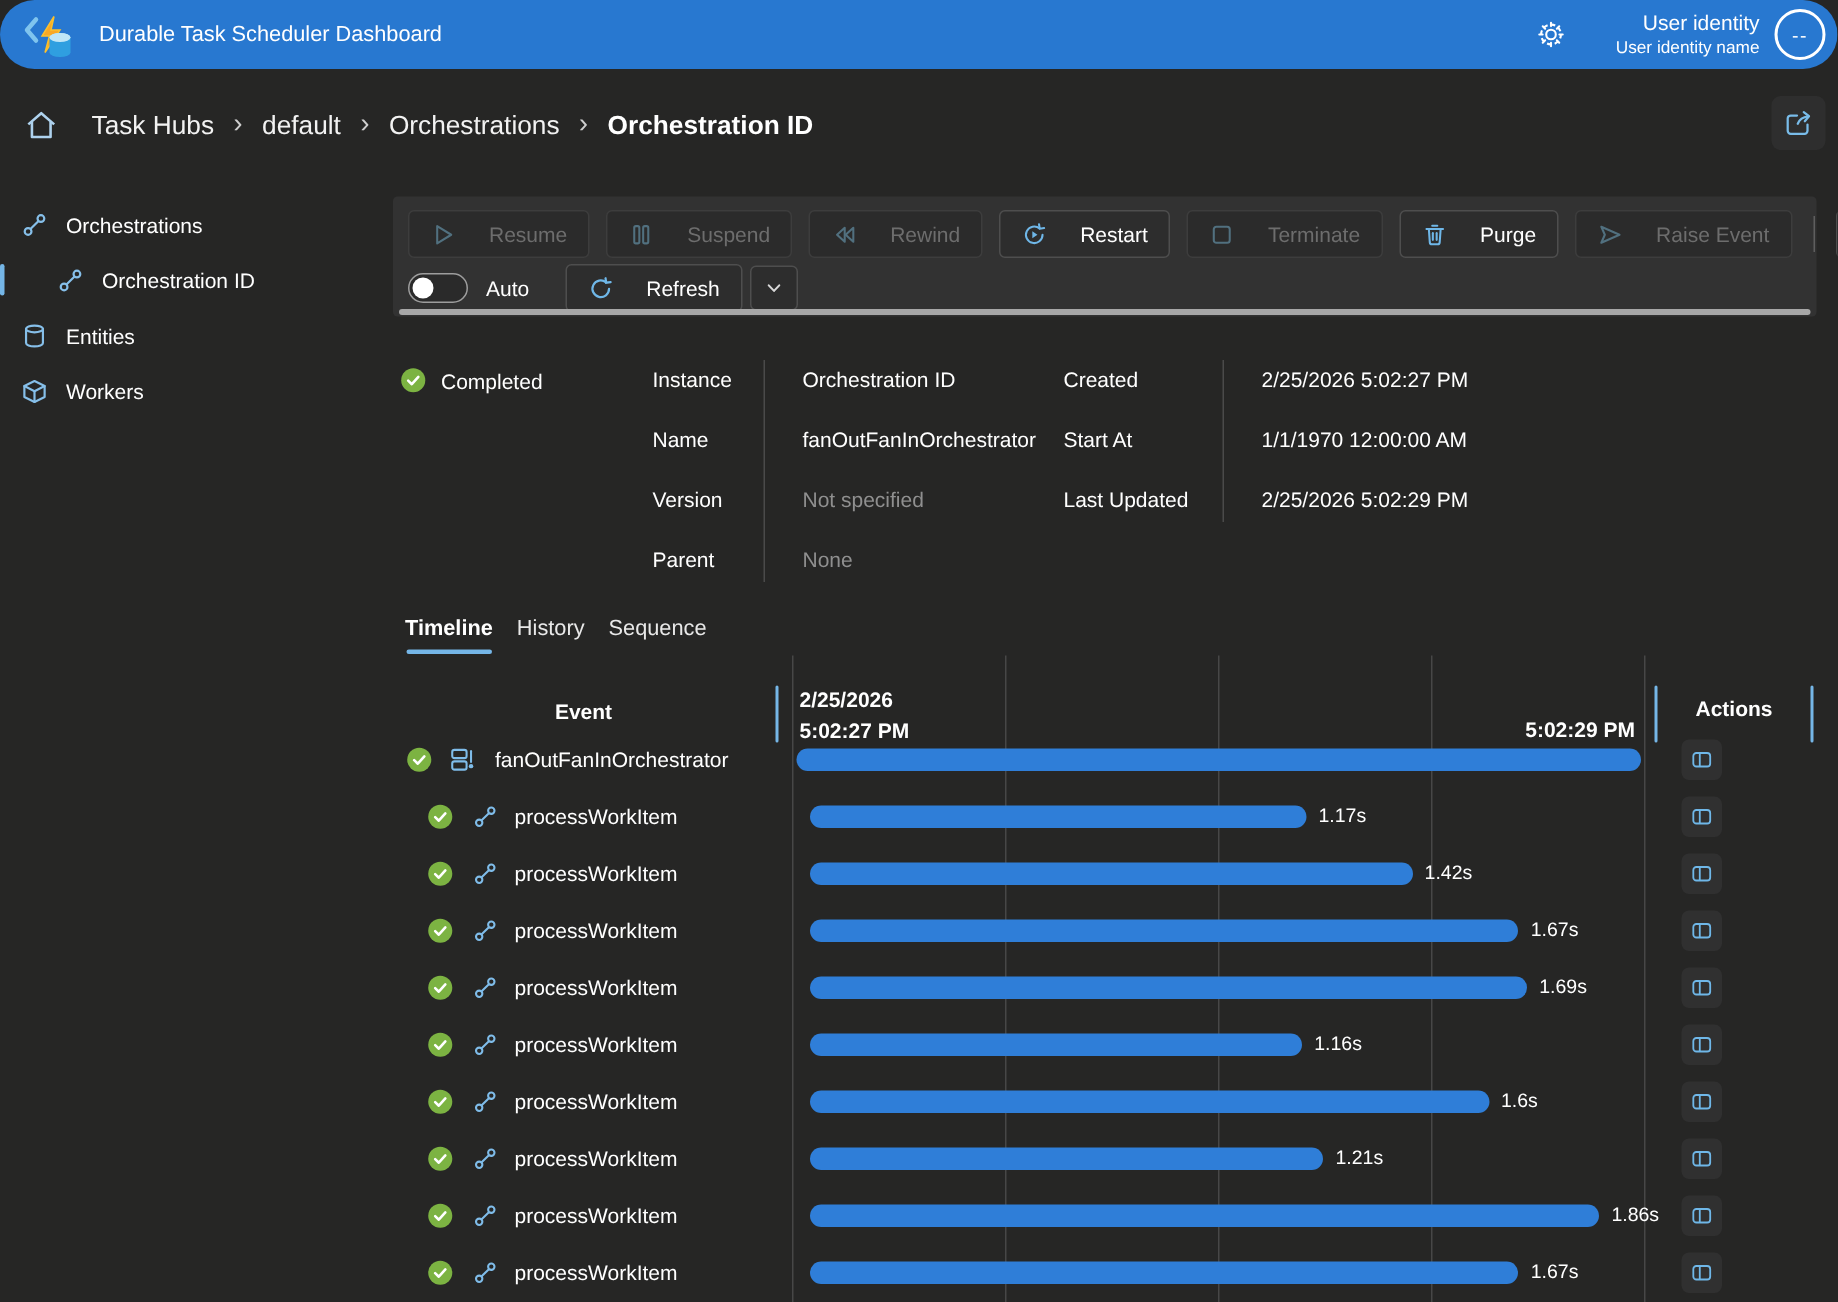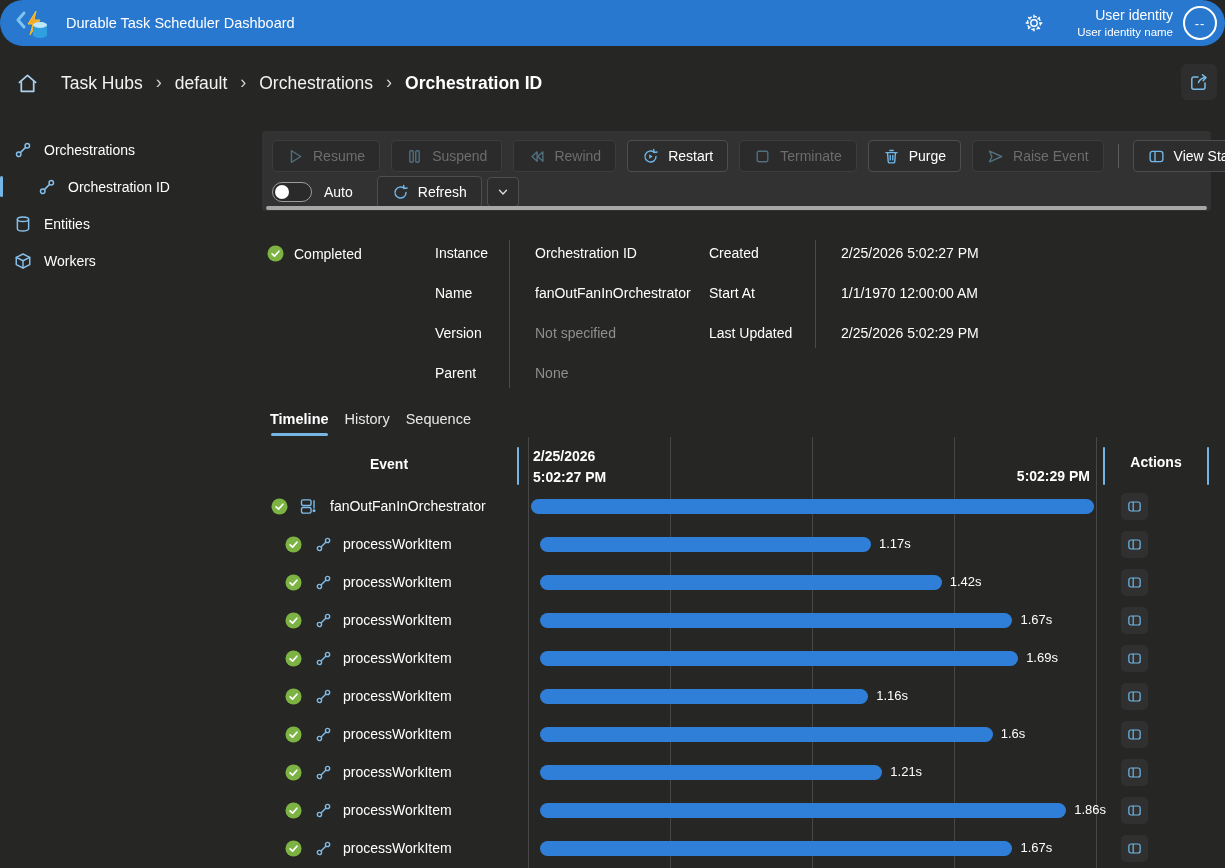--- a/index.html
+++ b/index.html
@@ -32,21 +32,21 @@
   .side-item { position:relative; height:37px; display:flex; align-items:center; cursor:pointer; }
   .side-item .s-icon { width:18px; height:18px; color:#86bfe9; display:flex; }
   .side-item.d0 .s-icon { margin-left:14px; }
   .side-item.d1 .s-icon { margin-left:38px; }
   .side-item .s-label { margin-left:12px; font-size:14px; color:#fff; }
   .side-item .active-bar { display:none; }
   .side-item.active .active-bar { display:block; position:absolute; left:0; top:8px; width:3px; height:21px; background:#75b6e7; border-radius:2px; }
   
   .toolbar { position:absolute; left:262px; top:131px; width:949px; height:80px; background:#323232; border-radius:3px; }
   .tb-row1 { position:absolute; left:10px; top:9px; display:flex; align-items:center; gap:11px; }
-  .tb-btn { display:inline-flex; align-items:center; gap:9px; height:32px; padding:0 14px; background:#2d2d2d; border:1px solid #4e4e4e; border-radius:4px; font-size:14px; color:#fff; cursor:pointer; white-space:nowrap; }
+  .tb-btn { display:inline-flex; align-items:center; gap:22px; height:32px; padding:0 14px; background:#2d2d2d; border:1px solid #4e4e4e; border-radius:4px; font-size:14px; color:#fff; cursor:pointer; white-space:nowrap; }
   .tb-btn .b-icon { width:17px; height:17px; display:flex; color:#6fb7e8; }
   .tb-btn.disabled { color:#6d6d6d; border-color:#3d3d3d; background:#2b2b2b; }
   .tb-btn.disabled .b-icon { color:#51707f; }
   .tb-divider { width:1px; height:24px; background:#5e5e5e; margin:0 3px; }
   .tb-row2 { position:absolute; left:10px; top:46px; display:flex; align-items:center; height:30px; }
   .toggle { width:40px; height:20px; border:1px solid #9d9d9d; border-radius:10px; background:#2a2a2a; position:relative; cursor:pointer; }
   .toggle .knob { position:absolute; left:2px; top:2px; width:14px; height:14px; border-radius:50%; background:#fff; }
   .toggle-label { margin-left:12px; font-size:14px; }
   .refresh-btn { margin-left:24px; }
   .chev-btn { margin-left:5px; width:32px; height:30px; padding:0; justify-content:center; color:#d8d8d8; }
@@ -60,21 +60,21 @@
   .fld-value.muted { color:#8f8f8f; }
   .v-div { position:absolute; width:1px; background:#4a4a4a; }
   
   .tabs { position:absolute; left:270px; top:411px; display:flex; gap:16px; }
   .tab { position:relative; font-size:14.5px; color:#e8e8e8; padding-bottom:9px; cursor:pointer; }
   .tab.active { font-weight:bold; color:#fff; }
   .tab.active::after { content:""; position:absolute; left:1px; right:1px; bottom:0; height:3px; background:#75b6e7; border-radius:2px; }
   
   .tl-table { position:absolute; left:260px; top:437px; width:953px; height:431px; }
   .gridline { position:absolute; top:0; bottom:0; width:1px; background:#474747; }
-  .tl-header { position:absolute; left:0; top:2px; width:100%; height:50px;text-decoration:underline; }
+  .tl-header { position:absolute; left:0; top:12px; width:100%; height:50px;text-decoration:underline; }
   .event-hdr { position:absolute; left:0; top:0; width:258px; height:50px; line-height:50px; text-align:center; font-weight:bold; font-size:14px; }
   .axis-start { position:absolute; left:273px; top:7px; font-weight:bold; font-size:14px; line-height:21px; }
   .axis-end { position:absolute; left:640px; width:190px; top:29px; text-align:right; font-weight:bold; font-size:14px; }
   .actions-hdr { position:absolute; left:845px; top:15px; width:102px; text-align:center; font-weight:bold; font-size:14px; }
   .col-handle { position:absolute; top:8px; width:2px; height:38px; background:#75b6e7; border-radius:1px; cursor:col-resize; }
   .tl-row { position:absolute; left:0; width:100%; height:38px; }
   .chk { position:absolute; top:10.5px; width:17px; height:17px; display:flex; }
   .type-icon { position:absolute; top:10.5px; width:17px; height:17px; color:#7fbce9; display:flex; }
   .row-name { position:absolute; top:0; line-height:38px; font-size:14px; color:#fff; white-space:nowrap; }
   .bar { position:absolute; top:11.5px; height:15px; border-radius:7.5px; background:#2f7ed8; }

